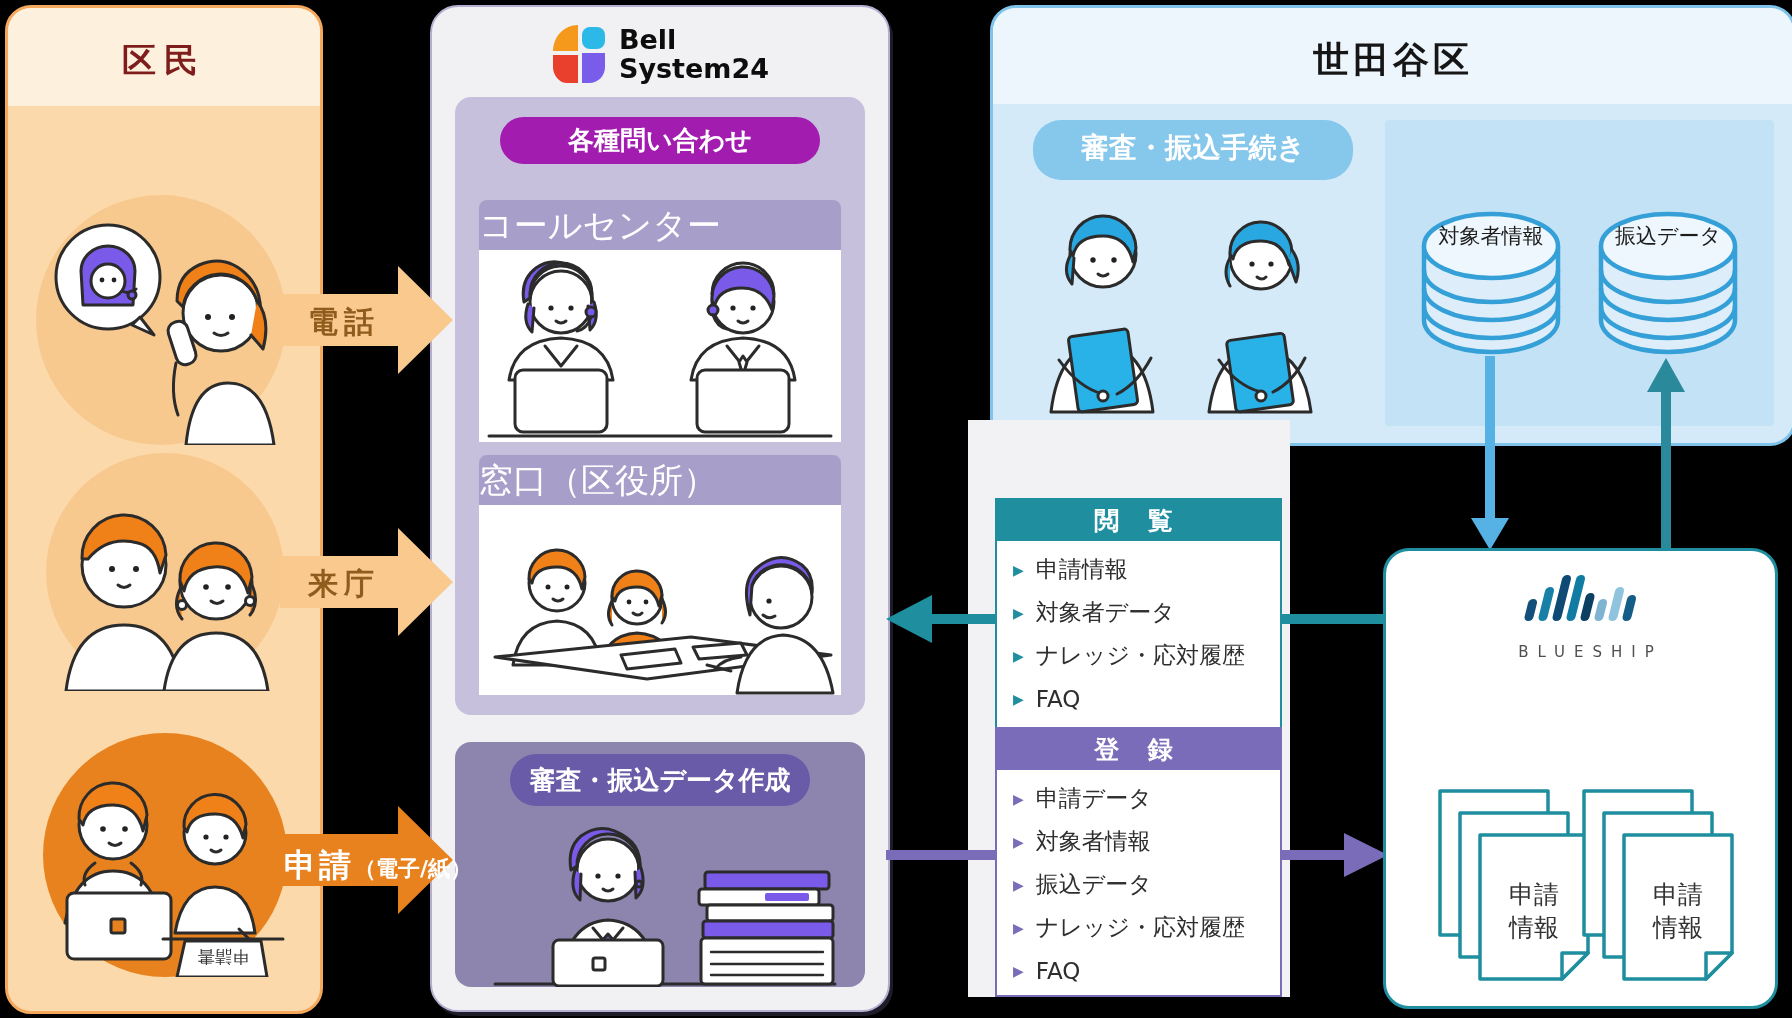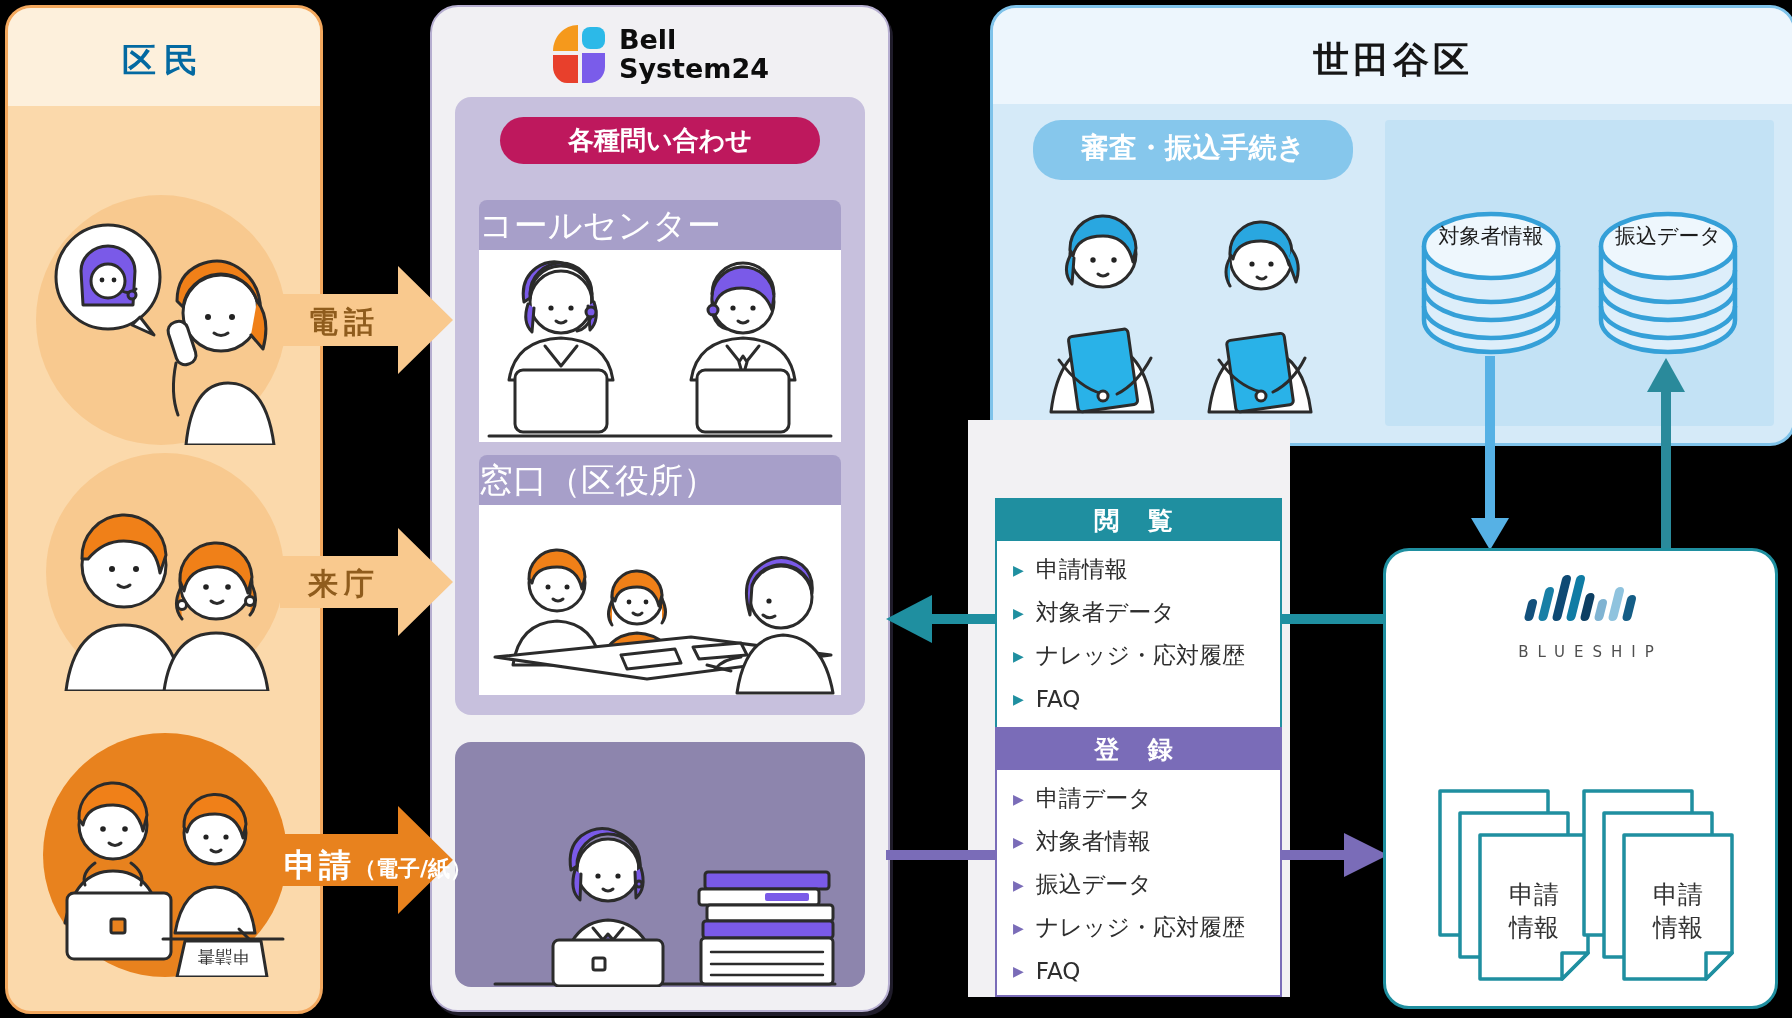--- a/index.html
+++ b/index.html
@@ -5,21 +5,21 @@
   html,body{margin:0;padding:0;background:#000;}
   #canvas{position:relative;width:1792px;height:1018px;background:#000;overflow:hidden;
           font-family:"DejaVu Sans","Liberation Sans",sans-serif;}
   .abs{position:absolute;}
 
   
   #kumin{left:5px;top:5px;width:312px;height:1003px;background:#fbd9ab;
          border:3px solid #f3a85e;border-radius:26px;overflow:hidden;z-index:1;}
   #kumin .hd{position:absolute;left:0;top:0;width:100%;height:98px;background:#fdf0dc;}
   #kumin .title{position:absolute;left:0;top:30px;width:100%;text-align:center;
-                font-size:34px;font-weight:bold;letter-spacing:8px;color:#0369a1;}
+                font-size:34px;font-weight:bold;letter-spacing:8px;color:#7f1d1d;}
   .circle{position:absolute;border-radius:50%;}
   .c-light{background:#f8c98f;}
   .c-dark{background:#e8821e;}
   .circle svg{position:absolute;left:0;top:0;}
 
   
   .flow-arrow{width:175px;height:112px;z-index:4;}
   .flow-arrow svg{position:absolute;left:0;top:0;}
   .flow-label{position:absolute;left:0;top:38px;width:128px;text-align:center;
               font-size:30px;font-weight:bold;letter-spacing:6px;color:#8f5c1d;}
@@ -32,21 +32,21 @@
   #bell{left:430px;top:5px;width:456px;height:1003px;background:#f1f0f3;
         border:2px solid #b6aed0;border-radius:28px;z-index:1;box-shadow:3px 4px 0 rgba(90,80,120,.35);}
   #bell-logo{position:absolute;left:0;top:16px;width:100%;display:flex;
              justify-content:center;align-items:center;gap:12px;}
   #bell-logo .brand{font-size:27px;line-height:1.08;font-weight:bold;color:#0d0d0d;}
   .subpanel{position:absolute;border-radius:16px;}
   #sub1{left:23px;top:90px;width:410px;height:618px;background:#c7c0dd;}
   #sub2{left:23px;top:735px;width:410px;height:245px;background:#8d85ad;}
   .pill{position:absolute;border-radius:28px;color:#fff;text-align:center;font-weight:600;}
   #pill-inquiries{left:45px;top:20px;width:320px;height:47px;line-height:47px;
-                  font-size:26px;background:#be185d;}
+                  font-size:26px;background:#a21caf;}
   #pill-review{left:55px;top:12px;width:300px;height:52px;line-height:52px;
                font-size:26px;background:#695ba7;}
   .section-header{position:absolute;left:24px;width:362px;height:50px;line-height:50px;
                   background:#a79fc9;border-radius:8px 8px 0 0;color:#fff;
                   font-size:34px;font-weight:500;text-align:left;}
   .section-body{position:absolute;left:24px;width:362px;background:#fff;overflow:hidden;}
 
   
   #setagaya{left:990px;top:5px;width:800px;height:435px;background:#d5eaf8;
             border:3px solid #7fc3ea;border-radius:26px;overflow:hidden;z-index:1;}
@@ -274,20 +274,21 @@
             <path d="M333 88 a31 31 0 0 0 -60 -8 l-2 30 q-10 -34 8 -48 q22 -18 44 -2 q12 10 10 28 Z" fill="#7a5ae8"></path>
             <circle cx="290" cy="96" r="2.6" fill="#222" stroke="none"></circle>
             <path d="M284 110 q6 5 12 1" fill="none"></path>
             <path d="M262 152 q-18 2 -26 12 M252 166 l-24 -6" fill="none"></path>
           </g>
         </svg>
       </div>
     </div>
 
     <div id="sub2" class="subpanel">
+      <div id="pill-review" class="pill">審査・振込データ作成</div>
       <svg width="410" height="175" viewBox="0 0 410 175" style="position:absolute;left:0;top:70px;">
         <g stroke="#2b2b2b" stroke-width="3" fill="#fff" stroke-linejoin="round" stroke-linecap="round">
           <path d="M40 172 h340" fill="none"></path>
           <path d="M105 172 q6 -62 48 -64 q44 2 50 64 Z"></path>
           <path d="M138 116 l15 18 l15 -18" fill="none"></path>
           <path d="M146 130 l7 10 l7 -10 l-7 -8 Z" fill="#695ba7"></path>
           <circle cx="153" cy="58" r="31"></circle>
           <path d="M122 54 a31 31 0 0 1 62 -2 l-2 26 q10 -38 -10 -52 q-24 -18 -46 -2 q-14 12 -10 34 Z" fill="#7a5ae8"></path>
           <path d="M120 58 q-6 20 5 30 l1 -26 M186 56 q6 20 -5 30 l-1 -26" fill="#7a5ae8"></path>
           <circle cx="143" cy="64" r="2.6" fill="#222" stroke="none"></circle>

